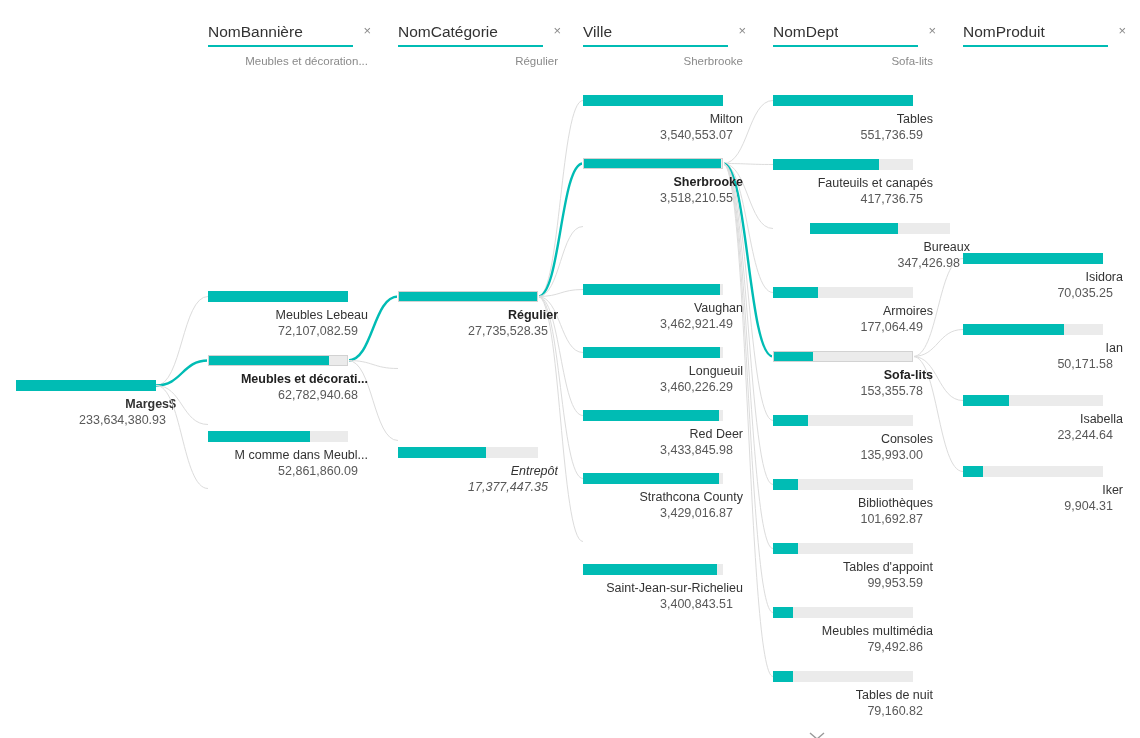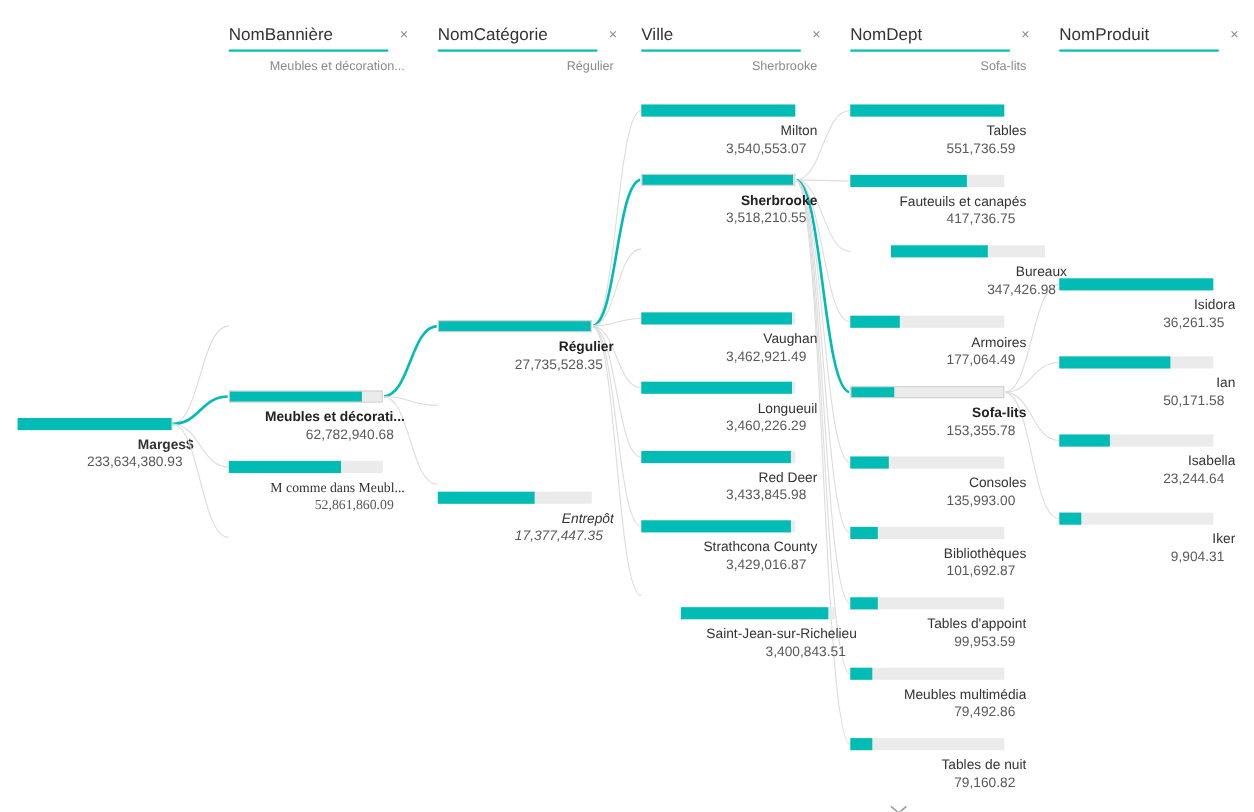--- a/index.html
+++ b/index.html
@@ -189,28 +189,35 @@
 <div id="levels-host">
     <div class="level" style="left: 200px;">
       <div class="level-header">
         <div class="level-header-row">
           <div class="level-title">NomBannière</div>
           <div class="level-close">×</div>
         </div>
         <div class="level-underline"></div>
         <div class="level-subtitle">Meubles et décoration...</div>
       </div>
+      <div class="node" style="left: 8px; top: 291px;">
+        <div class="node-bar-track">
+          <div class="node-bar-fill" style="width: 100%;"></div>
+        </div>
+        <div class="node-label">Meubles Lebeau</div>
+        <div class="node-value">72,107,082.59</div>
+      </div>
       <div class="node selected" style="left: 8px; top: 355px;">
         <div class="node-bar-track">
           <div class="node-bar-fill" style="width: 87%;"></div>
         </div>
         <div class="node-label">Meubles et décorati...</div>
         <div class="node-value">62,782,940.68</div>
       </div>
-      <div class="node" style="left: 8px; top: 419px; font-family: Liberation Serif, serif;">
+      <div class="node" style="left: 8px; top: 431px;">
         <div class="node-bar-track">
           <div class="node-bar-fill" style="width: 73%;"></div>
         </div>
         <div class="node-label">M comme dans Meubl...</div>
         <div class="node-value">52,861,860.09</div>
       </div>
     </div>
     <div class="level" style="left: 390px;">
       <div class="level-header">
         <div class="level-header-row">
@@ -279,21 +286,21 @@
         <div class="node-label">Red Deer</div>
         <div class="node-value">3,433,845.98</div>
       </div>
       <div class="node" style="left: 8px; top: 473px;">
         <div class="node-bar-track">
           <div class="node-bar-fill" style="width: 97%;"></div>
         </div>
         <div class="node-label">Strathcona County</div>
         <div class="node-value">3,429,016.87</div>
       </div>
-      <div class="node" style="left: 8px; top: 552px; margin-left: 36px;">
+      <div class="node" style="left: 8px; top: 564px;">
         <div class="node-bar-track">
           <div class="node-bar-fill" style="width: 96%;"></div>
         </div>
         <div class="node-label">Saint-Jean-sur-Richelieu</div>
         <div class="node-value">3,400,843.51</div>
       </div>
     </div>
     <div class="level" style="left: 765px;">
       <div class="level-header">
         <div class="level-header-row">
@@ -386,21 +393,21 @@
           <div class="level-close">×</div>
         </div>
         <div class="level-underline"></div>
         <div class="level-subtitle"></div>
       </div>
       <div class="node" style="left: 8px; top: 253px;">
         <div class="node-bar-track">
           <div class="node-bar-fill" style="width: 100%;"></div>
         </div>
         <div class="node-label">Isidora</div>
-        <div class="node-value">36,261.35</div>
+        <div class="node-value">70,035.25</div>
       </div>
       <div class="node" style="left: 8px; top: 324px;">
         <div class="node-bar-track">
           <div class="node-bar-fill" style="width: 72%;"></div>
         </div>
         <div class="node-label">Ian</div>
         <div class="node-value">50,171.58</div>
       </div>
       <div class="node" style="left: 8px; top: 395px;">
         <div class="node-bar-track">

